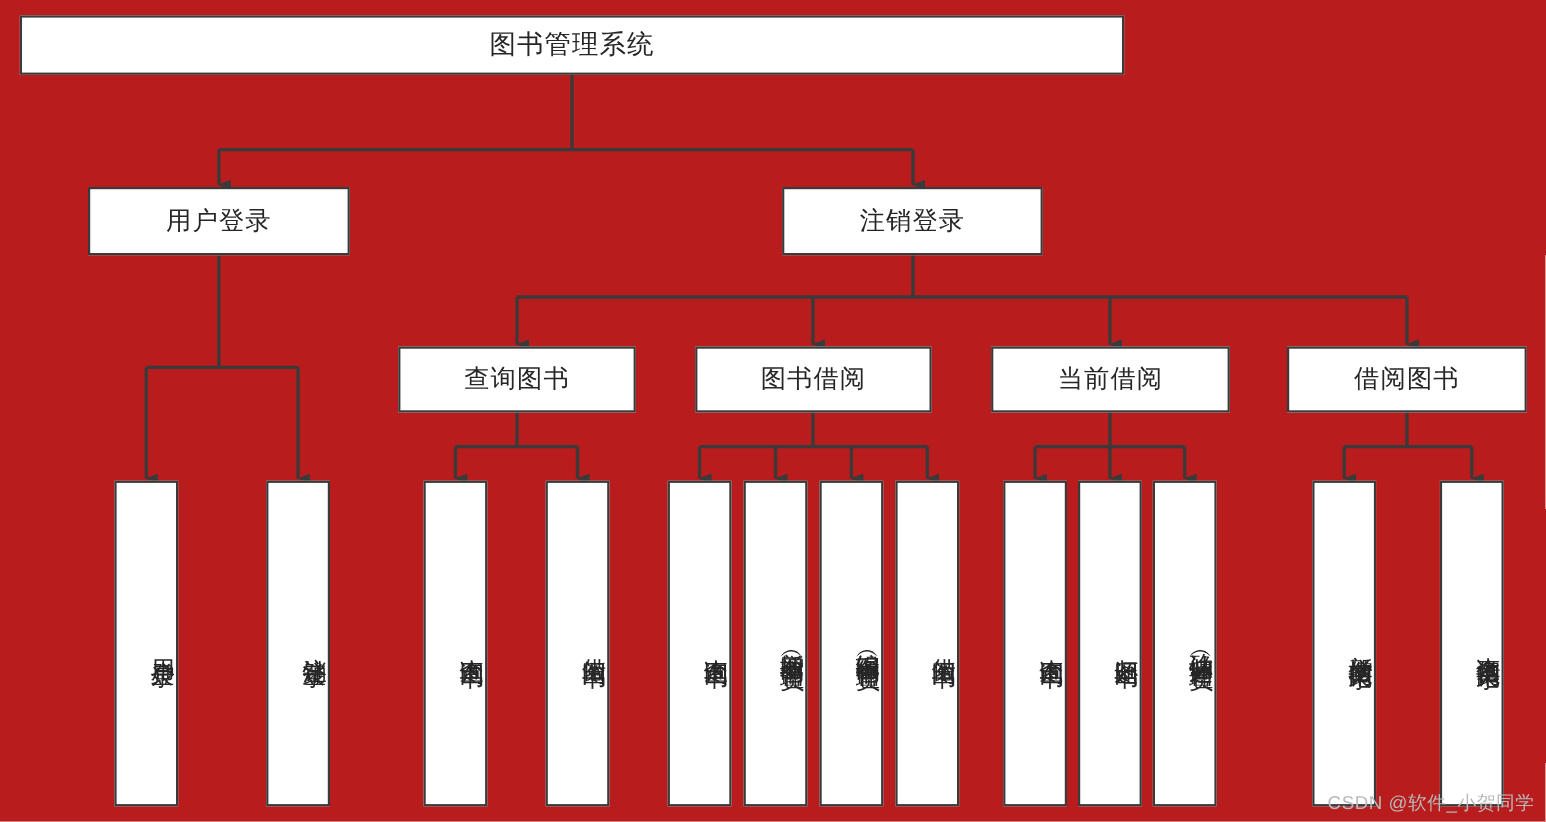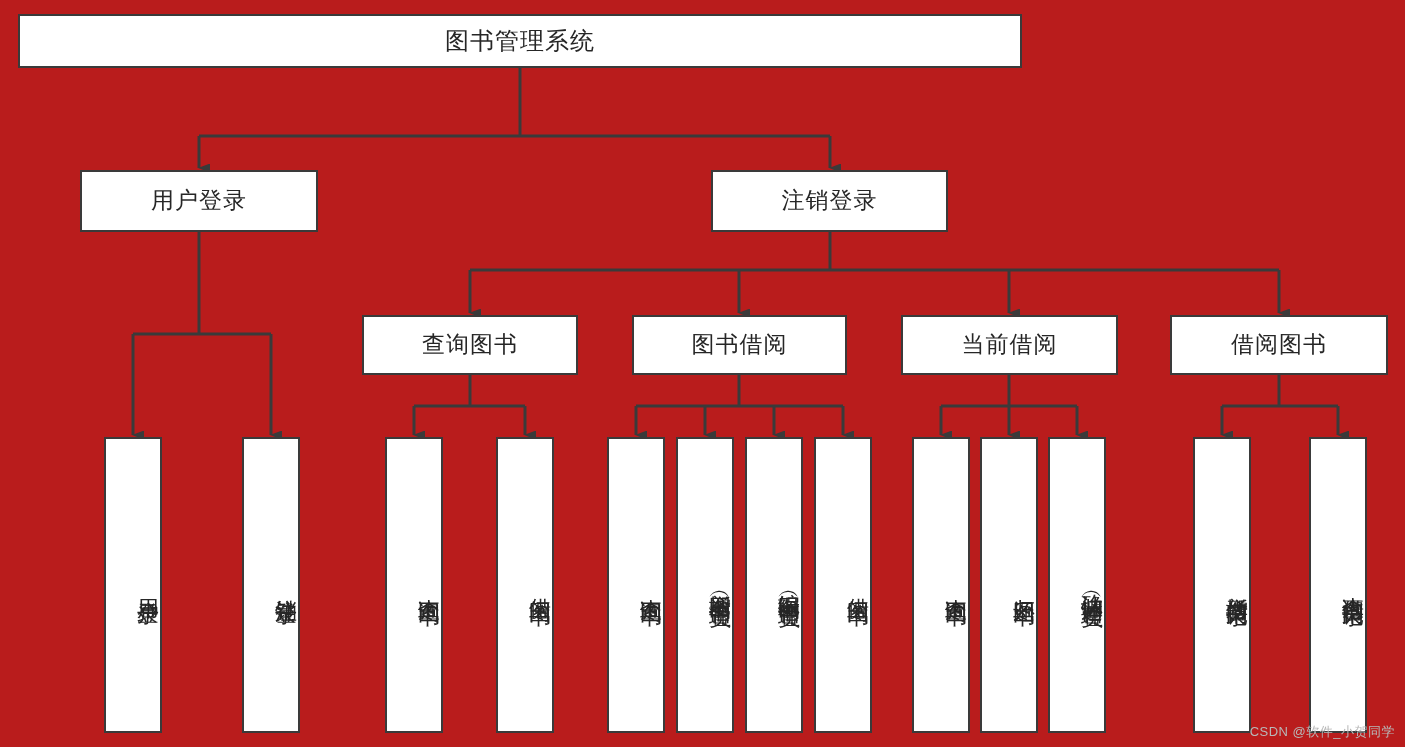--- a/index.html
+++ b/index.html
@@ -54,21 +54,21 @@
     align-items: flex-start;
     justify-content: center;
   }
   .node .lbl {
     display: block;
   }
   .watermark {
     position: absolute;
     right: 10px;
     bottom: 6px;
-    font-size: 13px;
+    font-size: 17px;
     color: #b8b8b8;
     letter-spacing: 0.5px;
     white-space: nowrap;
   }
 </style>
 </head>
 <body>
 
 <div id="canvas">
 

